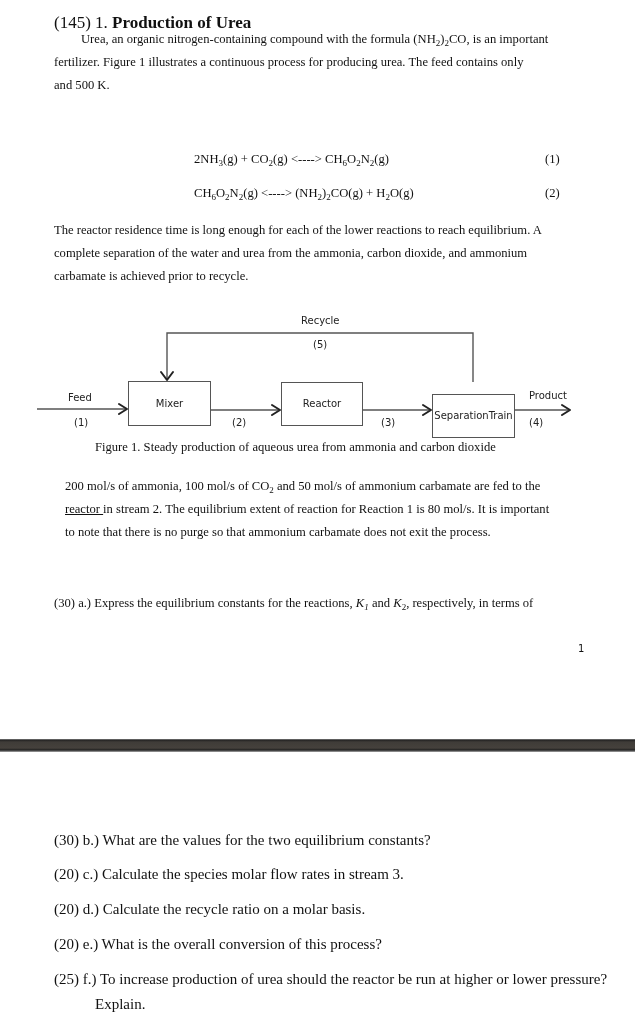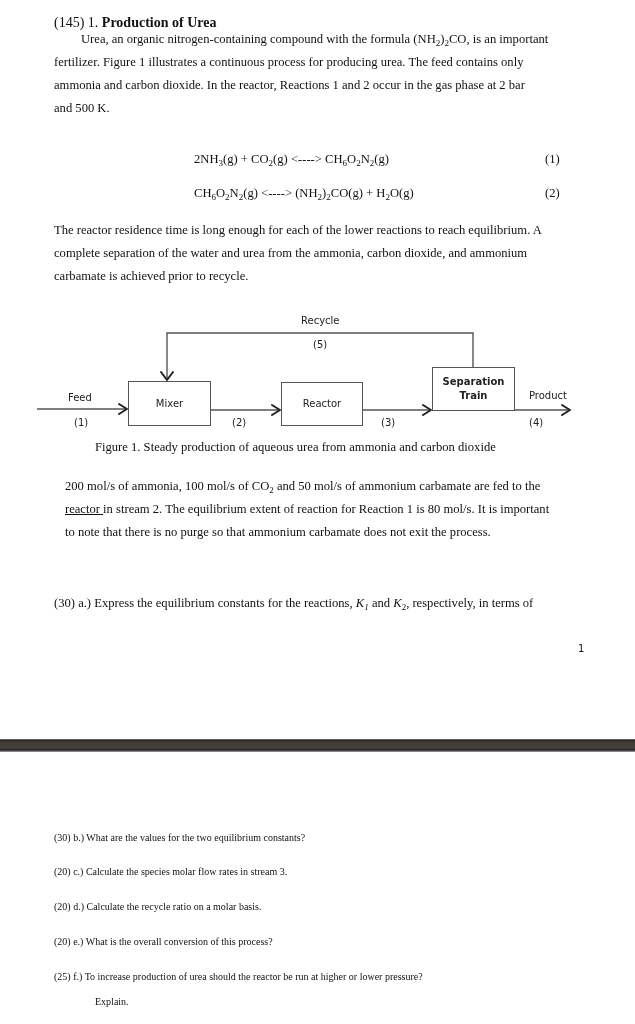--- a/index.html
+++ b/index.html
@@ -1,48 +1,47 @@
 <!DOCTYPE html>
 <html><head>
 <meta charset="utf-8">
 <style>
   html, body { margin:0; padding:0; background:#ffffff; }
   body { width:635px; height:1024px; position:relative; overflow:hidden;
          font-family:"Liberation Serif", "DejaVu Serif", serif; color:#111; }
   .abs { position:absolute; }
   .txt { font-size:12.6px; line-height:23px; white-space:nowrap; }
-  .title { left:54px; top:11px; font-size:14px; }
+  .title { left:54px; top:11px; font-size:17px; }
   .title b { font-weight:bold; }
   .para { left:54px; width:540px; }
   .indent { text-indent:27px; }
   sub { font-size:9px; vertical-align:-3px; line-height:0; }
   .eq { font-size:12.6px; white-space:nowrap;margin-left:18px; }
   .eqnum { font-size:12.6px; }
   .diag { font-family:"DejaVu Sans", "Liberation Sans", sans-serif; font-size:10px; color:#222; }
   .box { position:absolute; border:1.3px solid #555; background:#fff; box-sizing:border-box;
          display:flex; align-items:center; justify-content:center; text-align:center; line-height:14px; }
   .caption { left:95px; top:440px; font-size:12.6px; white-space:nowrap; }
   .u { text-decoration:underline; }
   .pagenum { font-family:"DejaVu Sans", sans-serif; font-size:10px; left:578px; top:643px; }
   .pagebreak { left:0; top:739px; width:635px; height:13px;
     background:linear-gradient(#9a9a9a 0px, #222 1px, #3f3c38 3px, #45413c 9px, #222 11px, #aaa 13px); }
-  .q { left:54px; font-size:10px; white-space:nowrap; }
+  .q { left:54px; font-size:15px; white-space:nowrap; }
   i { font-style:italic; }
 </style>
 </head>
 <body>
 
 <div class="abs title txt">
   <span>(145) 1. </span><b>Production of Urea</b>
 </div>
 
 <div class="abs para txt" style="top:28px;">
   <div class="indent"><span>Urea, an organic nitrogen-containing compound with the formula (NH</span><sub>2</sub><span>)</span><sub>2</sub><span>CO, is an important</span></div>
   <div>fertilizer. Figure 1 illustrates a continuous process for producing urea. The feed contains only</div>
-  <div>ammonia and carbon dioxide. In the reactor, Reactions 1 and 2 occur in the gas phase at 2 bar</div>
   <div>and 500 K.</div>
 </div>
 
 <div class="abs eq" style="left:176px; top:152px;">
   <span>2NH</span><sub>3</sub><span>(g) + CO</span><sub>2</sub><span>(g) &lt;----&gt; CH</span><sub>6</sub><span>O</span><sub>2</sub><span>N</span><sub>2</sub><span>(g)</span>
 </div>
 <div class="abs eqnum" style="left:545px; top:152px;">(1)</div>
 
 <div class="abs eq" style="left:176px; top:186px;">
   <span>CH</span><sub>6</sub><span>O</span><sub>2</sub><span>N</span><sub>2</sub><span>(g) &lt;----&gt; (NH</span><sub>2</sub><span>)</span><sub>2</sub><span>CO(g) + H</span><sub>2</sub><span>O(g)</span>
@@ -87,21 +86,21 @@
   <div class="box" style="left:128px; top:81px; width:83px; height:45px;">
     <span>Mixer</span>
   </div>
   <div class="abs" style="left:232px; top:117px;">(2)</div>
 
   <div class="box" style="left:281px; top:82px; width:82px; height:44px;">
     <span>Reactor</span>
   </div>
   <div class="abs" style="left:381px; top:117px;">(3)</div>
 
-  <div class="box" style="left:432px; top:67px; width:83px; height:44px; flex-direction:column;font-weight:bold;">
+  <div class="box" style="left:432px; top:94px; width:83px; height:44px; flex-direction:row;">
     <span>Separation</span>
     <span>Train</span>
   </div>
   <div class="abs" style="left:529px; top:90px;">Product</div>
   <div class="abs" style="left:529px; top:117px;">(4)</div>
 </div>
 
 <div class="abs caption">Figure 1. Steady production of aqueous urea from ammonia and carbon dioxide</div>
 
 <div class="abs para txt" style="top:475px;margin-left:11px;">

